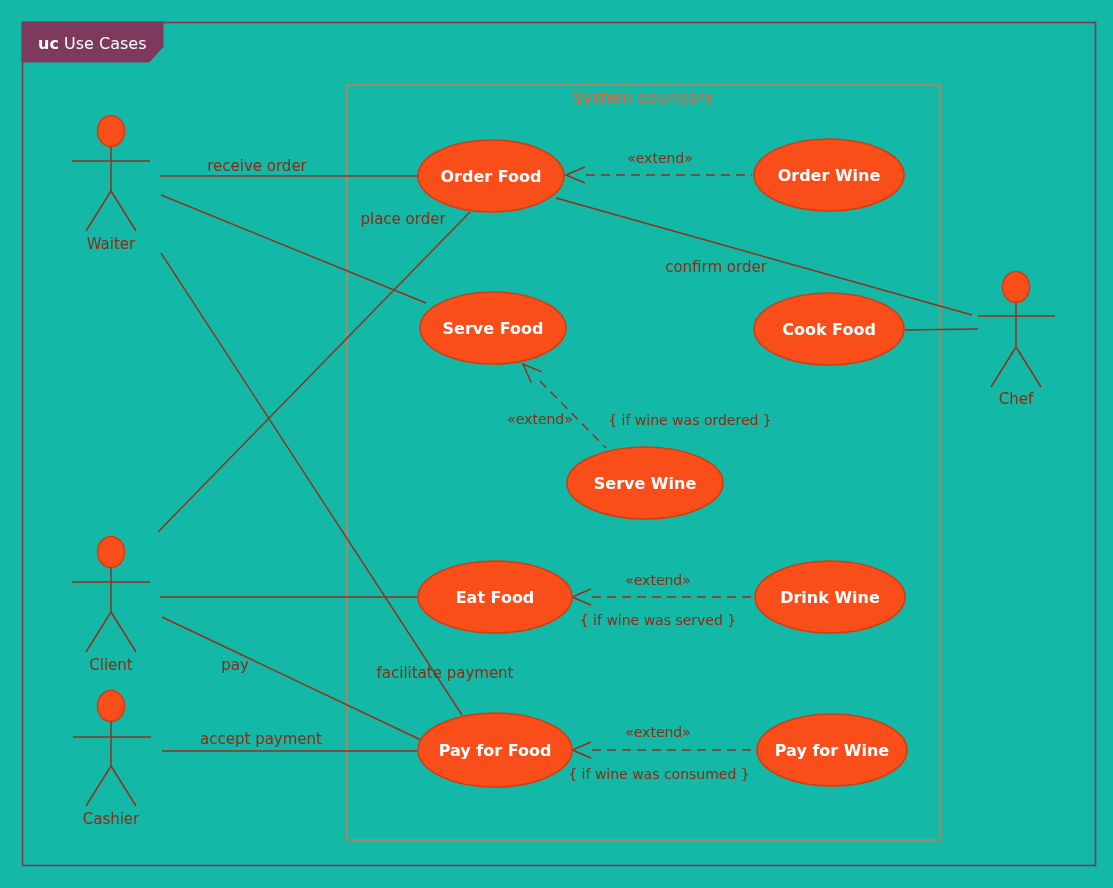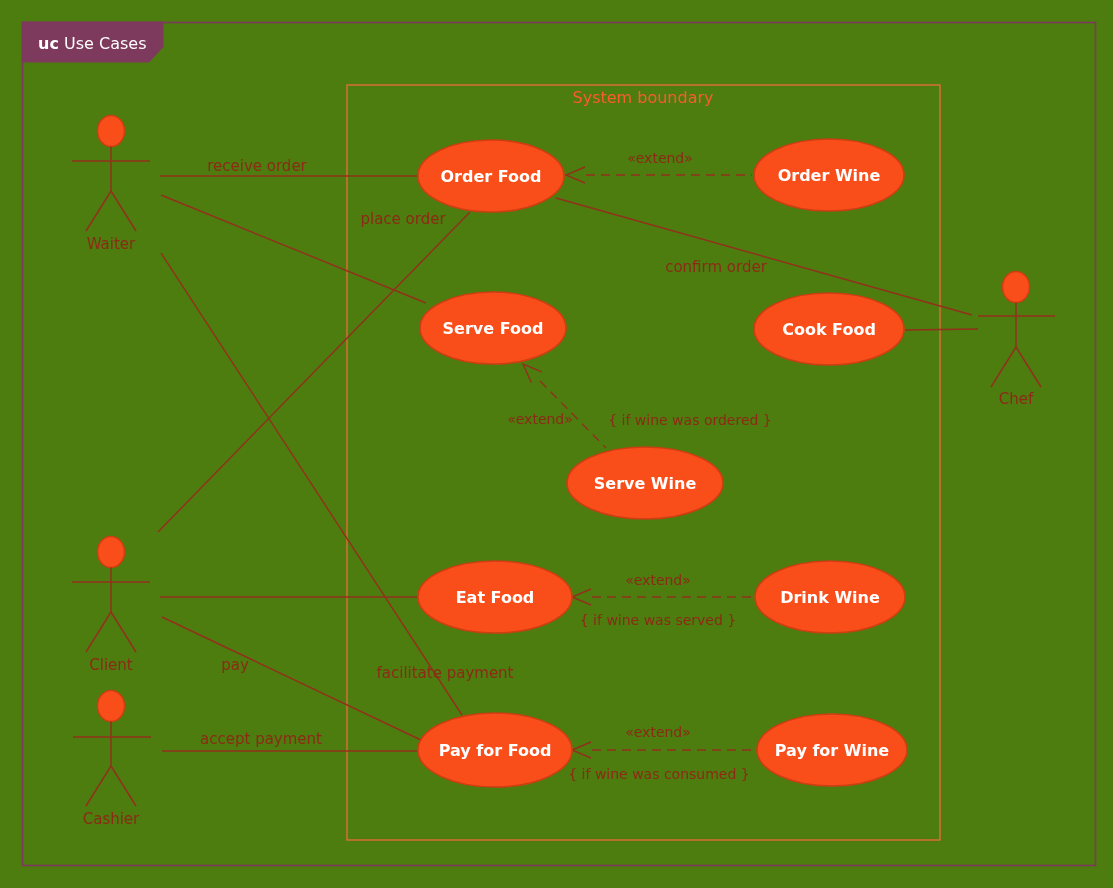--- a/index.html
+++ b/index.html
@@ -1,16 +1,16 @@
 <!DOCTYPE html>
 <html><head>
 <meta charset="utf-8">
 <style>
   html,body{margin:0;padding:0;background:#ffffff;}
-  .stage{width:1113px;height:888px;position:relative;background:#4d7c0f;overflow:hidden;}
+  .stage{width:1113px;height:888px;position:relative;background:#14b8a6;overflow:hidden;}
   svg{display:block;}
   text{font-family:"DejaVu Sans","Liberation Sans",sans-serif;}
   
   .assoc{stroke:#93301c;stroke-width:1.4;fill:none;}
   .dashed{stroke:#93301c;stroke-width:1.4;fill:none;stroke-dasharray:9 6;}
   .arrowhead{stroke:#93301c;stroke-width:1.4;fill:none;}
   .lbl{fill:#8c2b15;font-size:15px;text-anchor:middle;}
   .small{fill:#8c2b15;font-size:14px;text-anchor:middle;}
   .node-ellipse{fill:#fa4e1a;stroke:#ce3e12;stroke-width:1.6;}
   .node-label{fill:#ffffff;font-size:16px;font-weight:bold;text-anchor:middle;}

